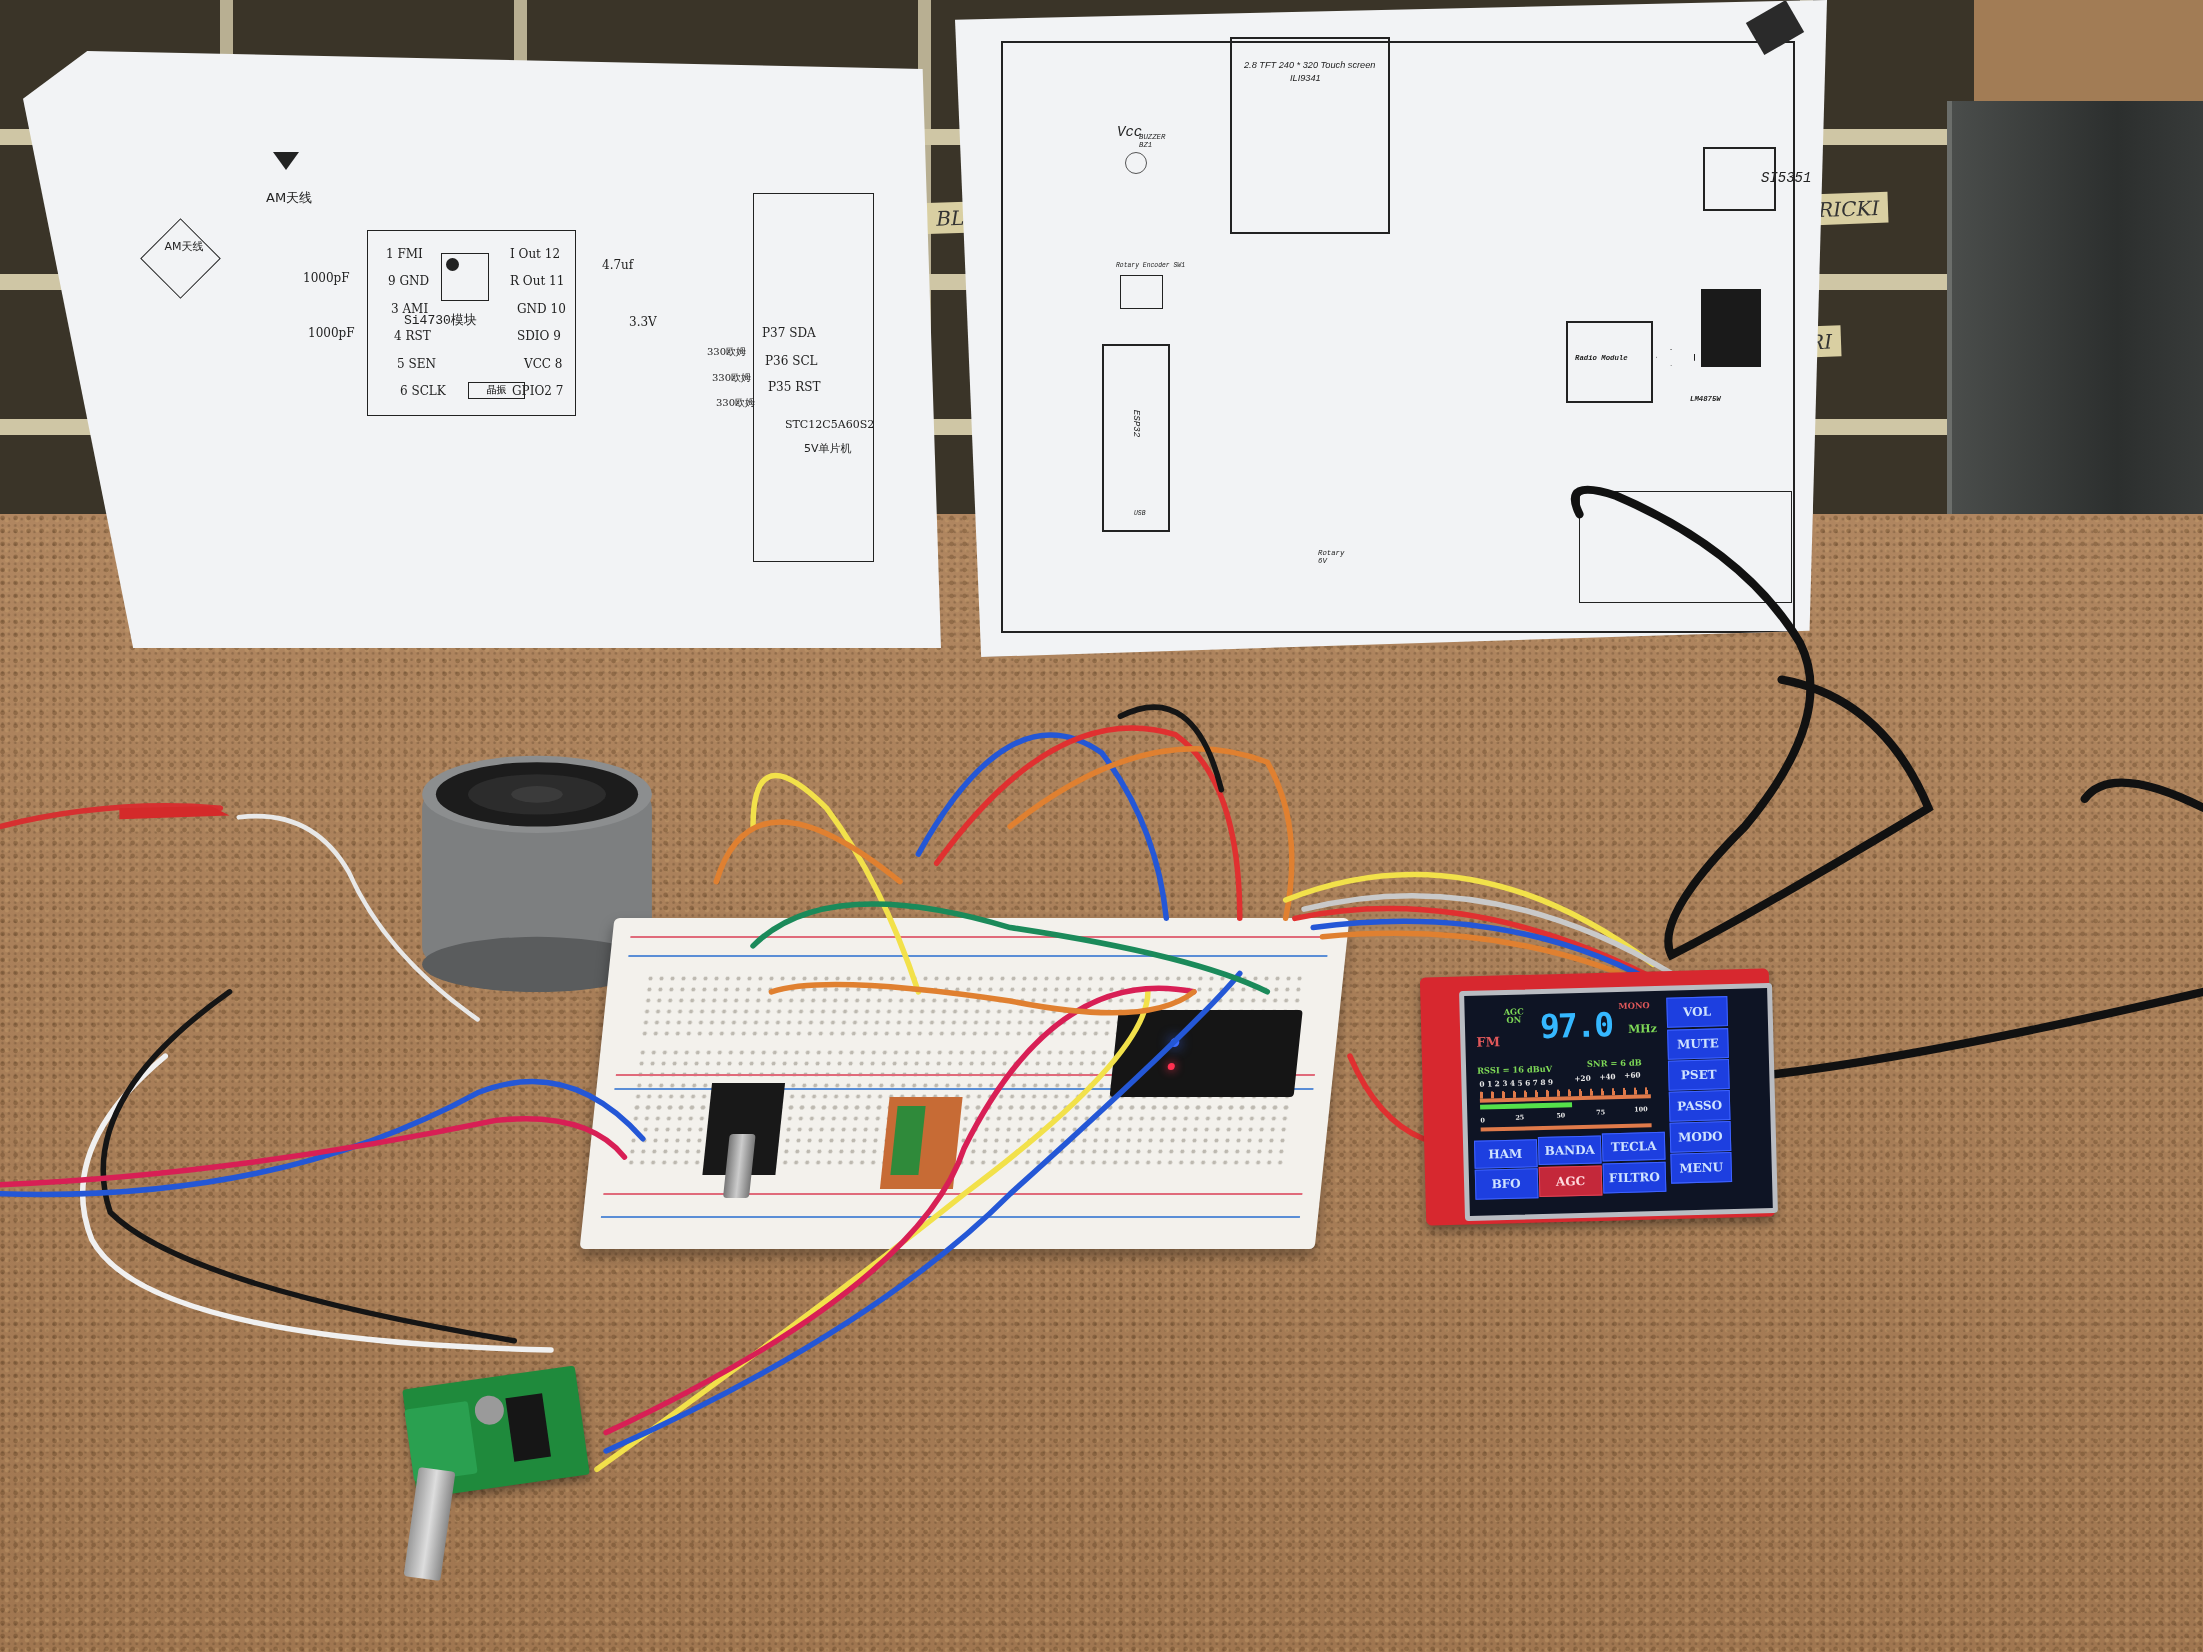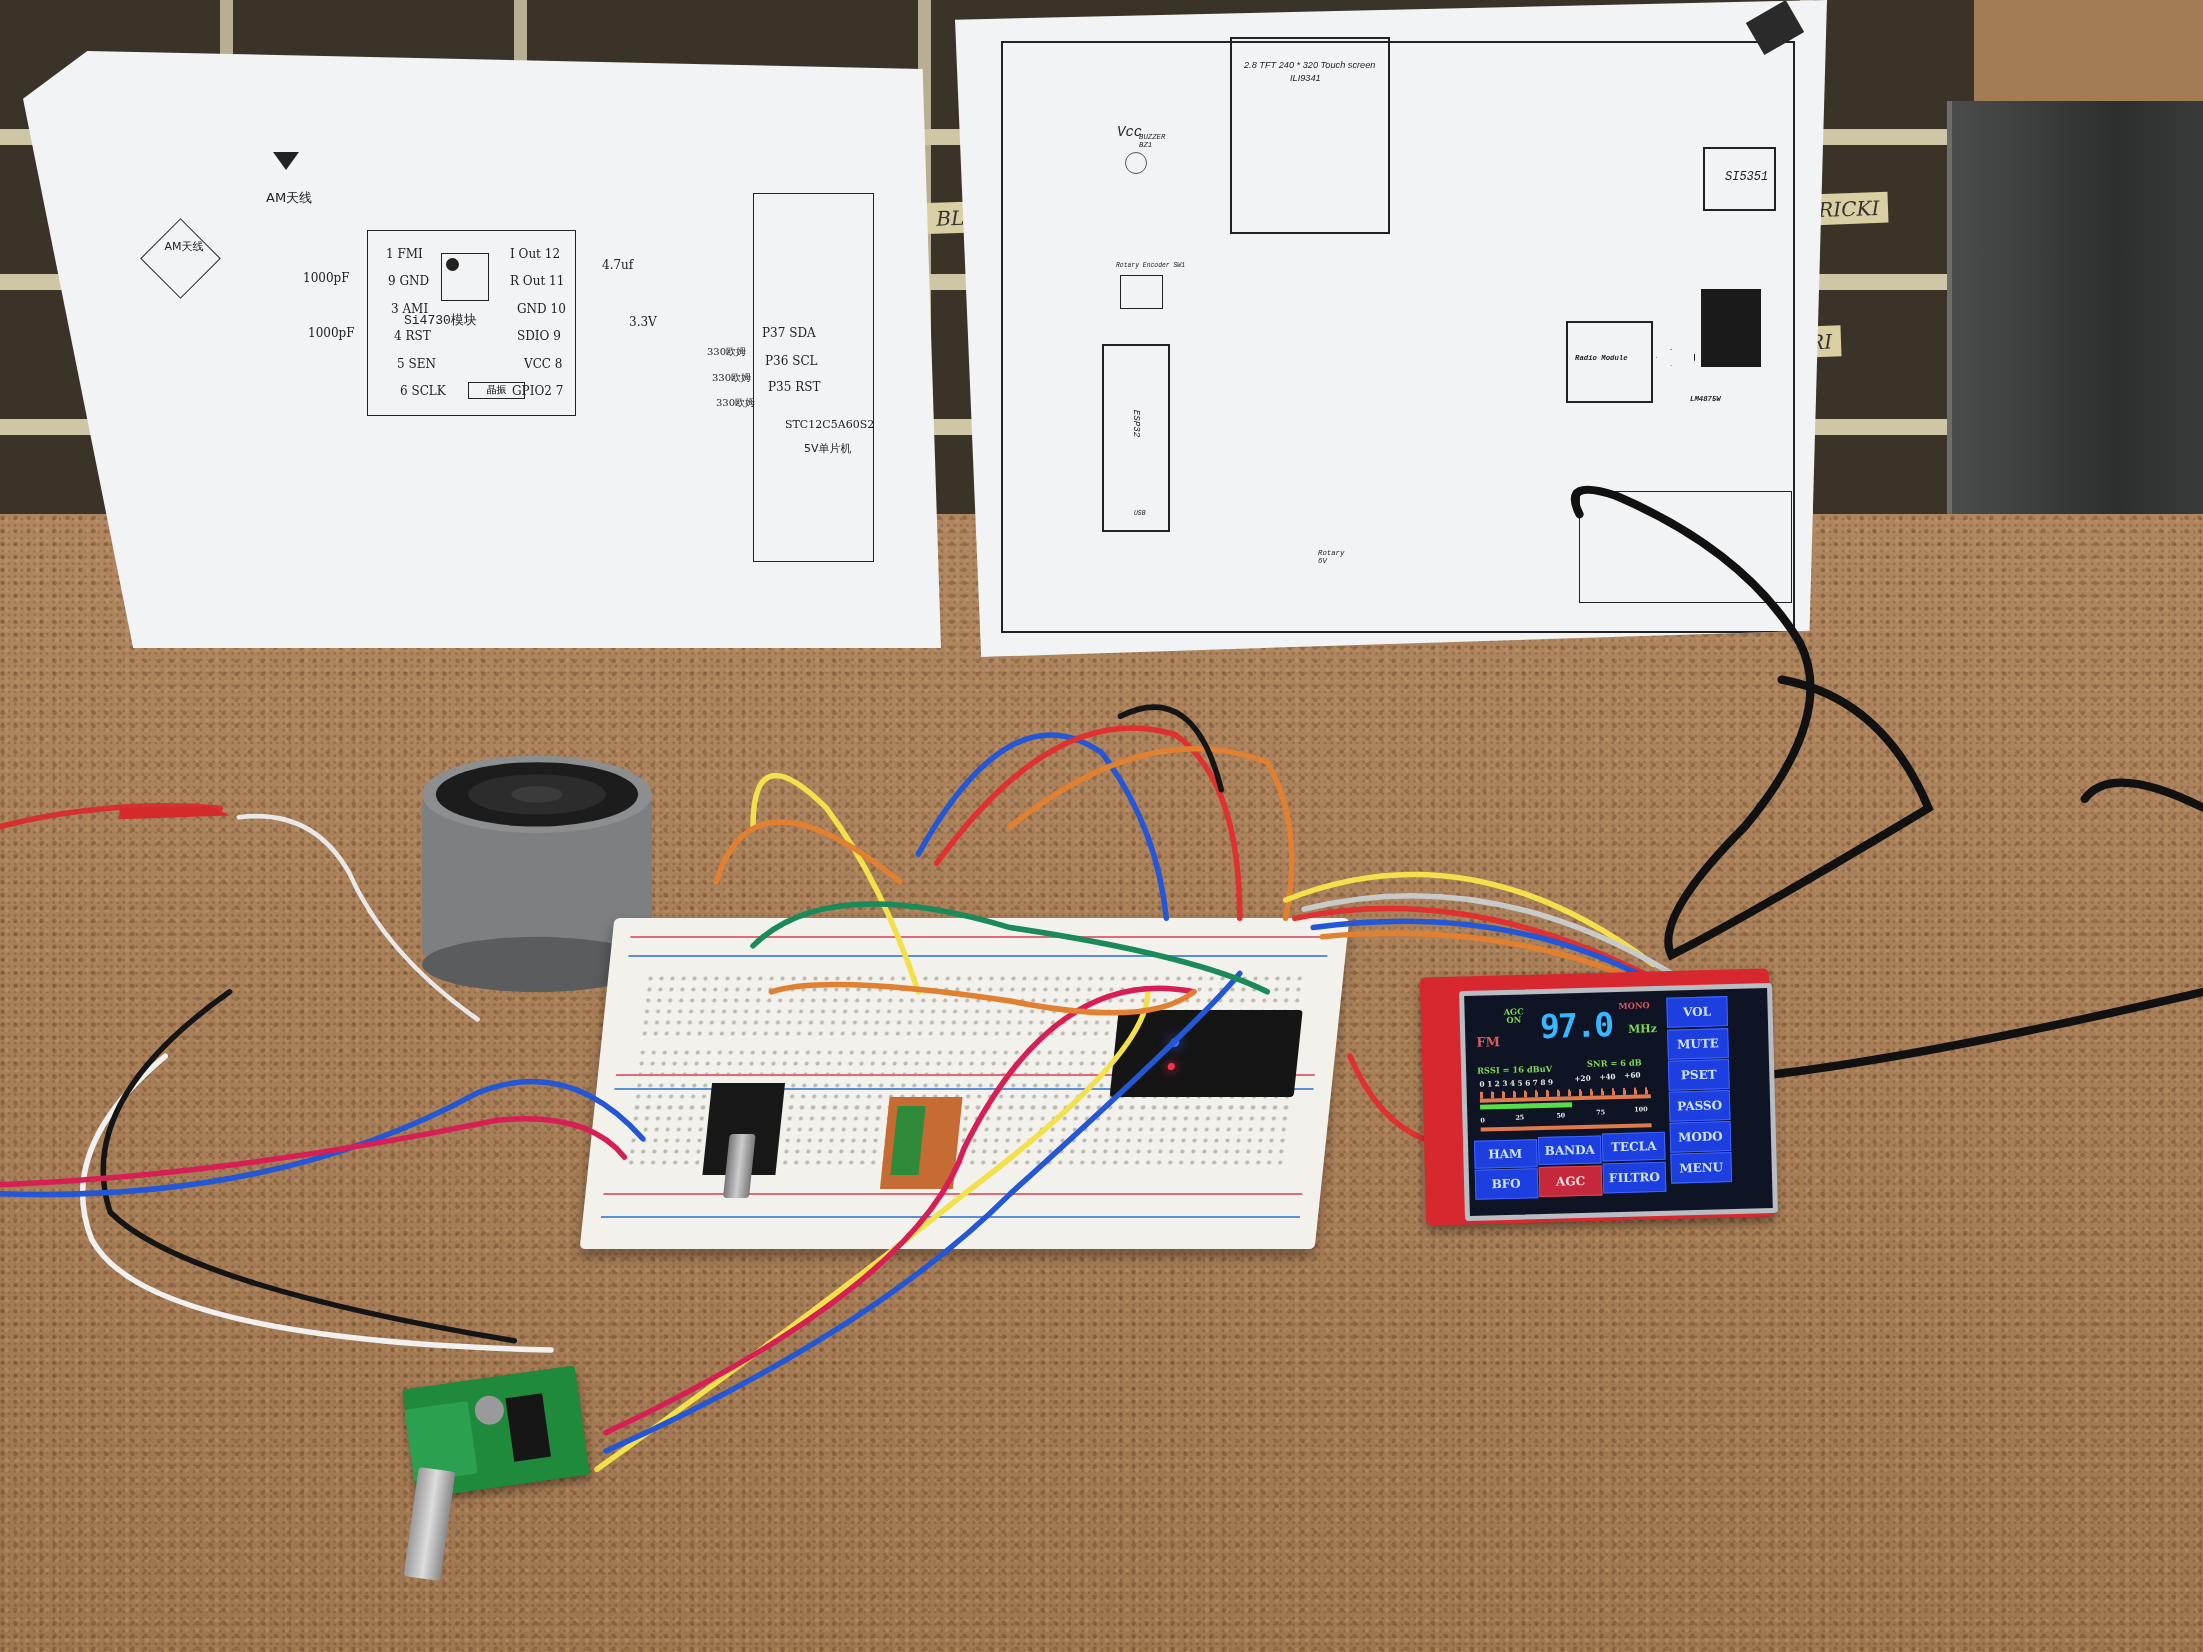--- a/index.html
+++ b/index.html
@@ -141,21 +141,21 @@
   <div class="box" style="left:147px;top:344px;width:64px;height:184px;border-width:2.8px"></div>
   <div class="sch" style="left:168px;top:418px;font-size:9.2px;transform:rotate(90deg)">ESP32</div>
   <div class="sch" style="left:179px;top:510px;font-size:6.4px">USB</div>
 
   <div class="box" style="left:611px;top:321px;width:83px;height:78px;border-width:2.8px"></div>
   <div class="sch" style="left:620px;top:354px;font-size:7.3px;font-weight:bold">Radio Module</div>
   <div style="position:absolute;left:701px;top:349px;width:37px;height:14.7px;border:1.8px solid #222;clip-path:polygon(0 50%,40% 0,40% 30%,100% 30%,100% 70%,40% 70%,40% 100%)"></div>
   <div style="position:absolute;left:746px;top:289px;width:60px;height:78px;background:#1a1a1a"></div>
 
   <div class="box" style="left:748px;top:147px;width:69px;height:60px;border-width:2.8px"></div>
-  <div class="sch" style="left:770px;top:170px;font-size:12px">SI5351</div>
+  <div class="sch" style="left:806px;top:170px;font-size:14px">SI5351</div>
   <div style="position:absolute;left:797px;top:9.2px;width:46px;height:37px;background:#2a2a2a;transform:rotate(-30deg)"></div>
 
   <div class="sch" style="left:735px;top:395px;font-size:7.3px;font-weight:bold">LM4875W</div>
   <div class="sch" style="left:363px;top:549px;font-size:7.3px;white-space:normal;width:37px">Rotary 6V</div>
   <div class="box" style="left:624px;top:491px;width:211px;height:110px;border-width:1.8px"></div>
 </div>
 
 <svg class="speaker" viewBox="0 0 250 260">
   <rect x="0" y="40" width="250" height="190" rx="20" fill="#7d7f80"></rect>
   <ellipse cx="125" cy="230" rx="125" ry="30" fill="#5a5c5d"></ellipse>

